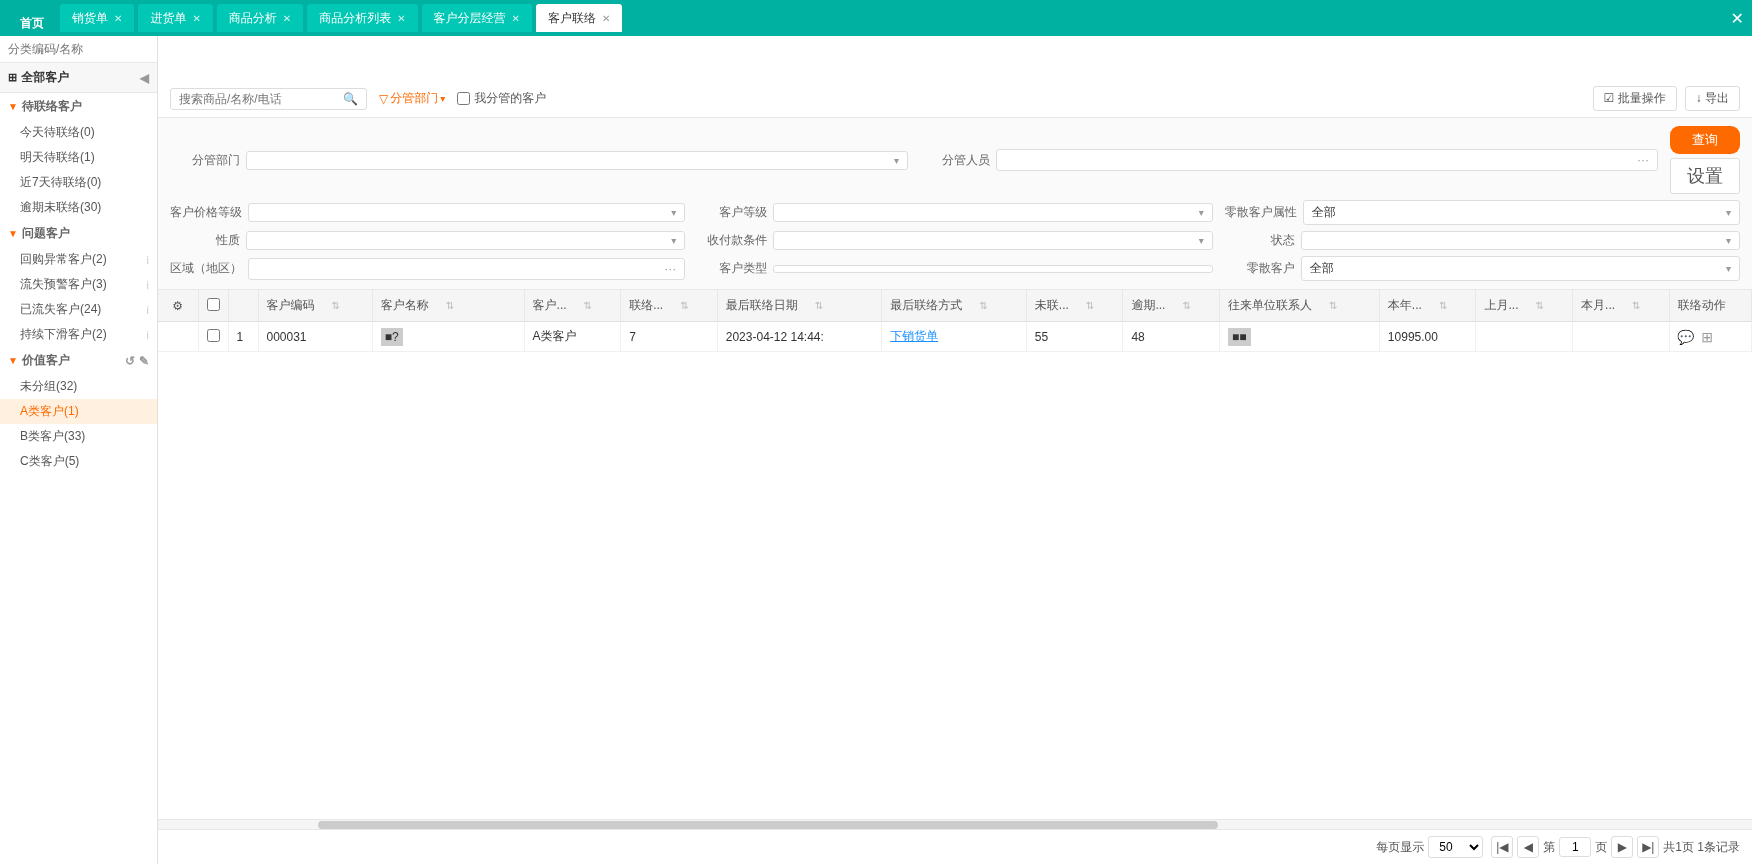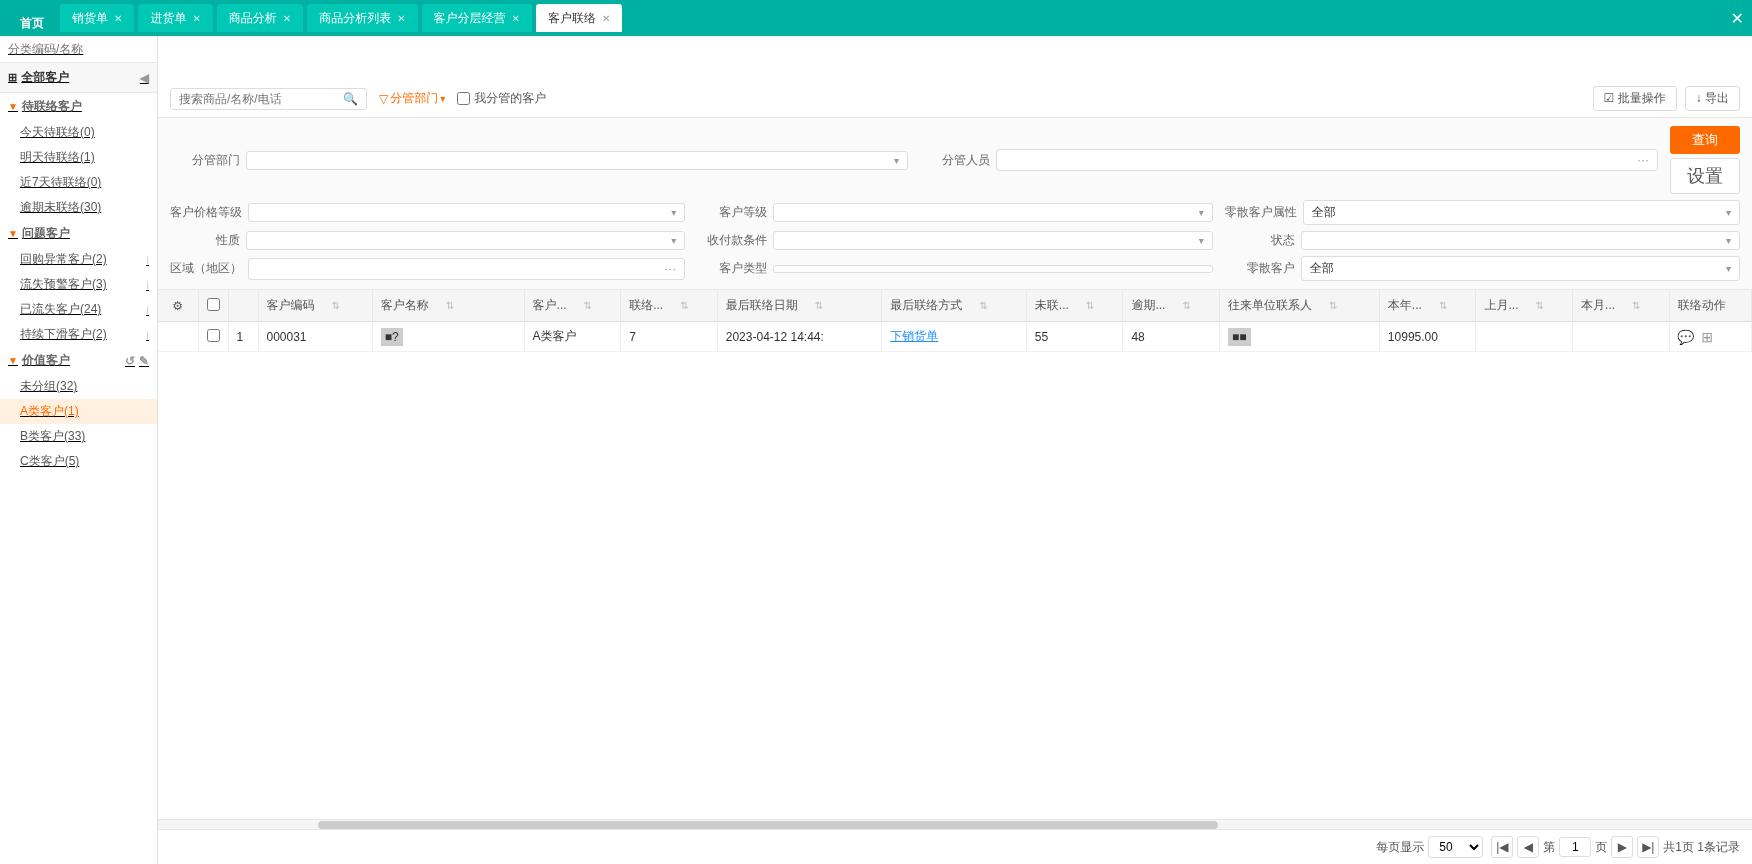--- a/index.html
+++ b/index.html
@@ -61,21 +61,20 @@
     }
 
     
     .sidebar {
       width: 158px;
       background: white;
       border-right: 1px solid #e0e0e0;
       display: flex;
       flex-direction: column;
       overflow-y: auto;
-      text-decoration: underline;
     }
     .sidebar-search {
       display: flex;
       align-items: center;
       padding: 6px 8px;
       border-bottom: 1px solid #e8e8e8;
       gap: 4px;
     }
     .sidebar-search input {
       border: none;
@@ -239,21 +238,21 @@
       color: #333;
       cursor: pointer;
     }
     .filter-input .arrow { color: #999; font-size: 10px; }
     .filter-input .dots { color: #999; }
     .btn-query {
       background: #ff6a00;
       color: white;
       border: none;
       padding: 5px 16px;
-      border-radius: 3px;
+      border-radius: 9px;
       cursor: pointer;
       font-size: 13px;
     }
     .btn-settings {
       background: white;
       color: #555;
       border: 1px solid #ddd;
       padding: 5px 16px;
       border-radius: 3px;
       cursor: pointer;

